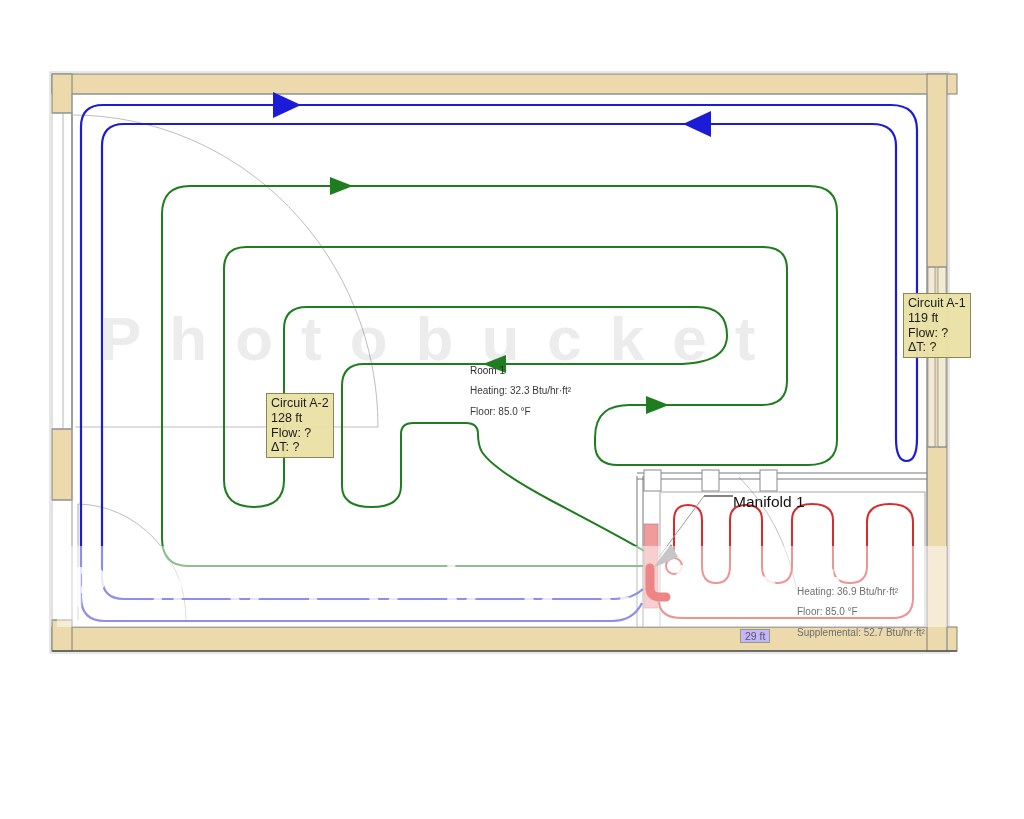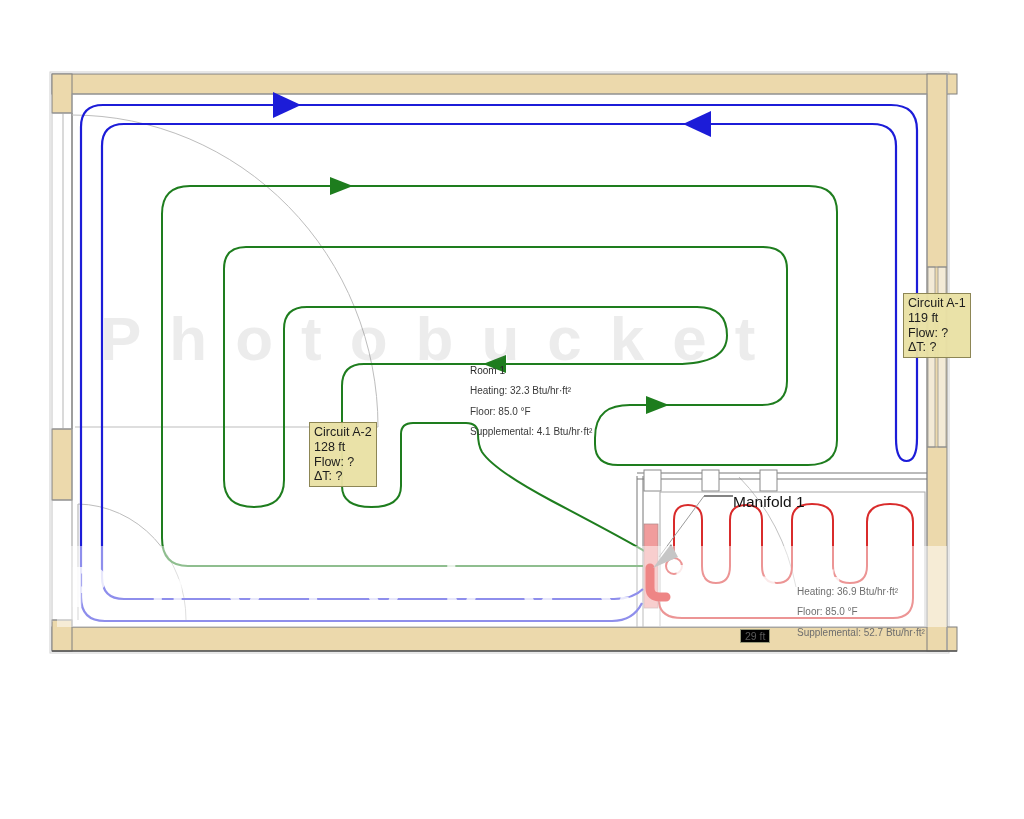--- a/index.html
+++ b/index.html
@@ -16,21 +16,21 @@
   .label-layer{position:absolute;left:0;top:0;width:836px;height:819px;z-index:4;pointer-events:none;}
   .label-layer > div{pointer-events:auto;}
   .infobox{position:absolute;background:rgba(233,225,164,0.96);border:1px solid #8d8655;
            font-size:12.5px;line-height:1.18;color:#1c1c1c;padding:2px 4px;white-space:nowrap;}
   .roomblock{position:absolute;font-size:10px;line-height:20.4px;white-space:nowrap;margin-top:20px;}
   .roomblock .rname{color:#2a2a2a;}
   .roomblock .rline{color:#3a3a3a;}
   .roomblock.faded .rname{color:#3c3c3c;}
   .roomblock.faded .rline{color:#6e6e6e;}
   .manifold-label{position:absolute;left:733px;top:482px;font-size:15.5px;color:#111;white-space:nowrap;margin-top:11px;}
-  .dim-tag{position:absolute;left:740px;top:629px;background:#000000;border:1px solid #9a9a7a;
+  .dim-tag{position:absolute;left:740px;top:629px;background:#c4b5fd;border:1px solid #9a9a7a;
            font-size:10.5px;color:#5a5a5a;padding:0px 4px;white-space:nowrap;}
 </style>
 </head>
 <body>
 
 <div id="canvas">
 
   <svg id="plan-svg" width="1024" height="819" viewBox="0 0 1024 819">
 
     <rect x="50" y="72" width="899" height="581" fill="none" stroke="#d0d0d0" stroke-width="1"></rect>
@@ -130,32 +130,31 @@
 
   <div class="label-layer">
 
     <div class="infobox" style="left:903px;top:293px;">
       <div>Circuit A-1</div>
       <div>119 ft</div>
       <div>Flow: ?</div>
       <div>ΔT: ?</div>
     </div>
 
-    <div class="infobox" style="left:266px;top:422px;margin-left:43px;">
+    <div class="infobox" style="left:266px;top:393px;">
       <div>Circuit A-2</div>
       <div>128 ft</div>
       <div>Flow: ?</div>
       <div>ΔT: ?</div>
     </div>
 
     <div class="roomblock" style="left:470px;top:341px;">
       <div class="rname">Room 1</div>
       <div class="rline">Heating: 32.3 Btu/hr·ft²</div>
       <div class="rline">Floor: 85.0 °F</div>
-      <div class="rline">Supplemental: 4.1 Btu/hr·ft²</div>
     </div>
 
     <div class="roomblock faded" style="left:797px;top:562px;">
       <div class="rline">Heating: 36.9 Btu/hr·ft²</div>
       <div class="rline">Floor: 85.0 °F</div>
       <div class="rline">Supplemental: 52.7 Btu/hr·ft²</div>
     </div>
 
     <div class="manifold-label">Manifold 1</div>
 

